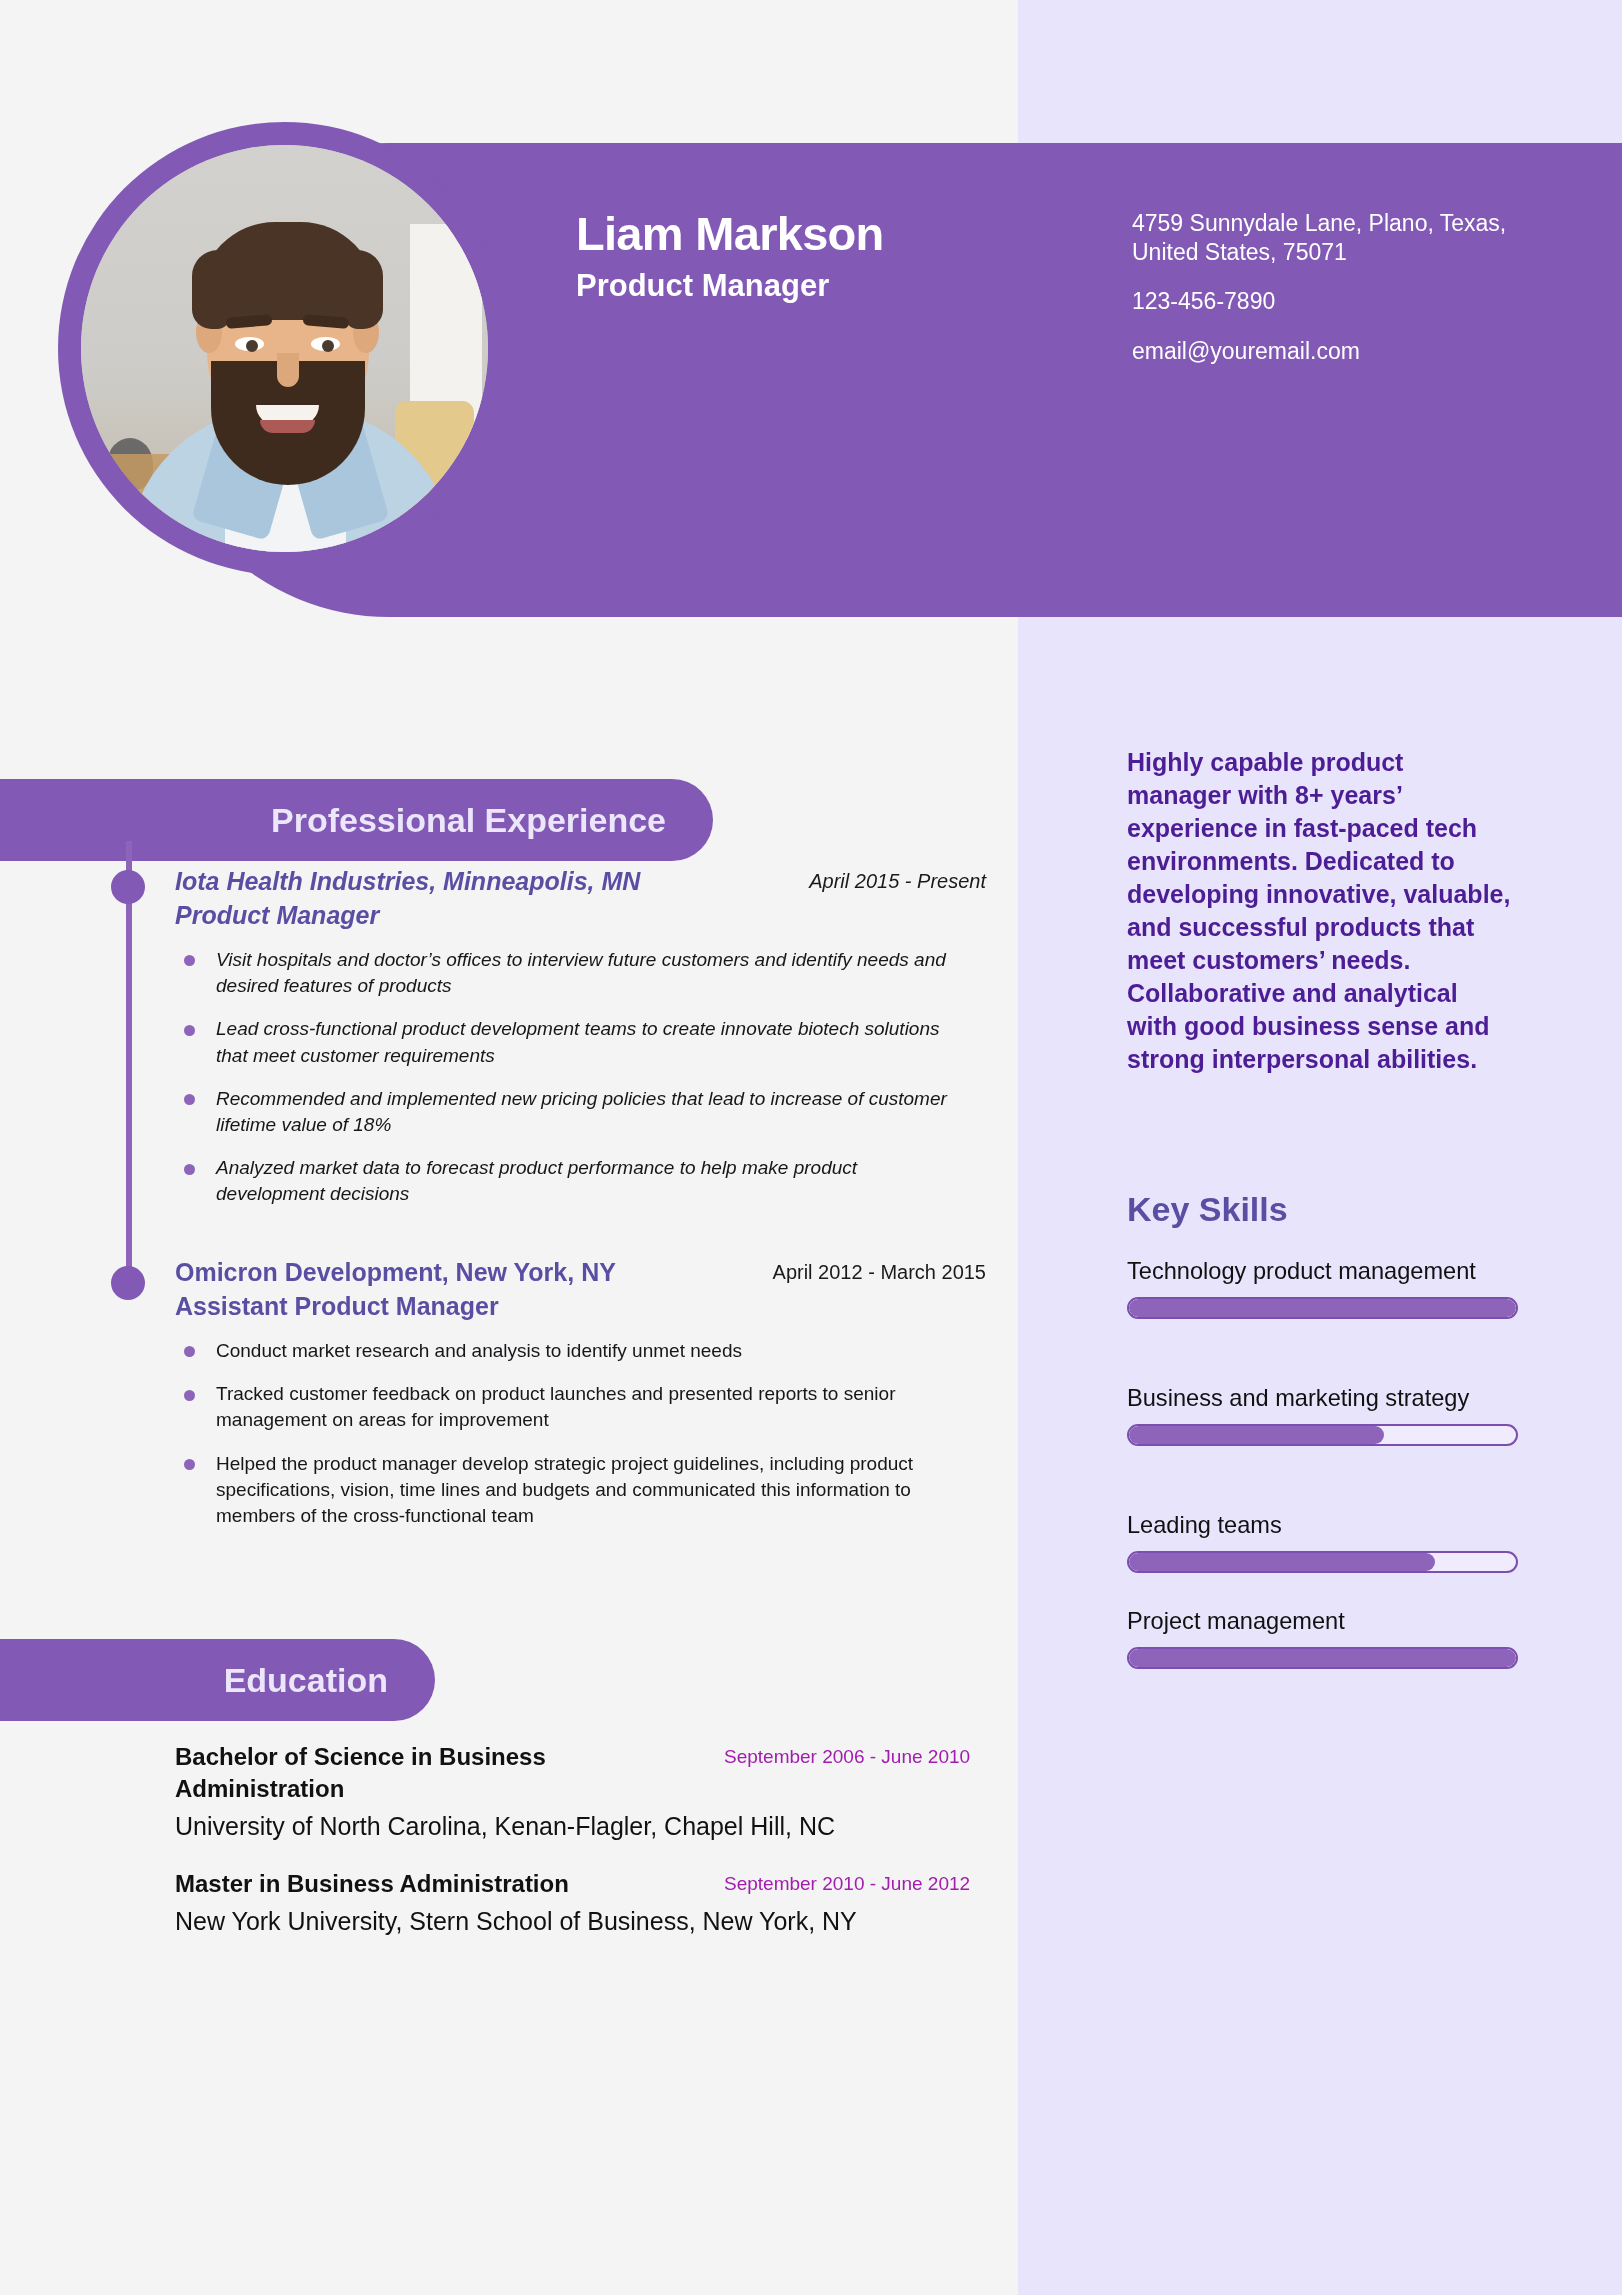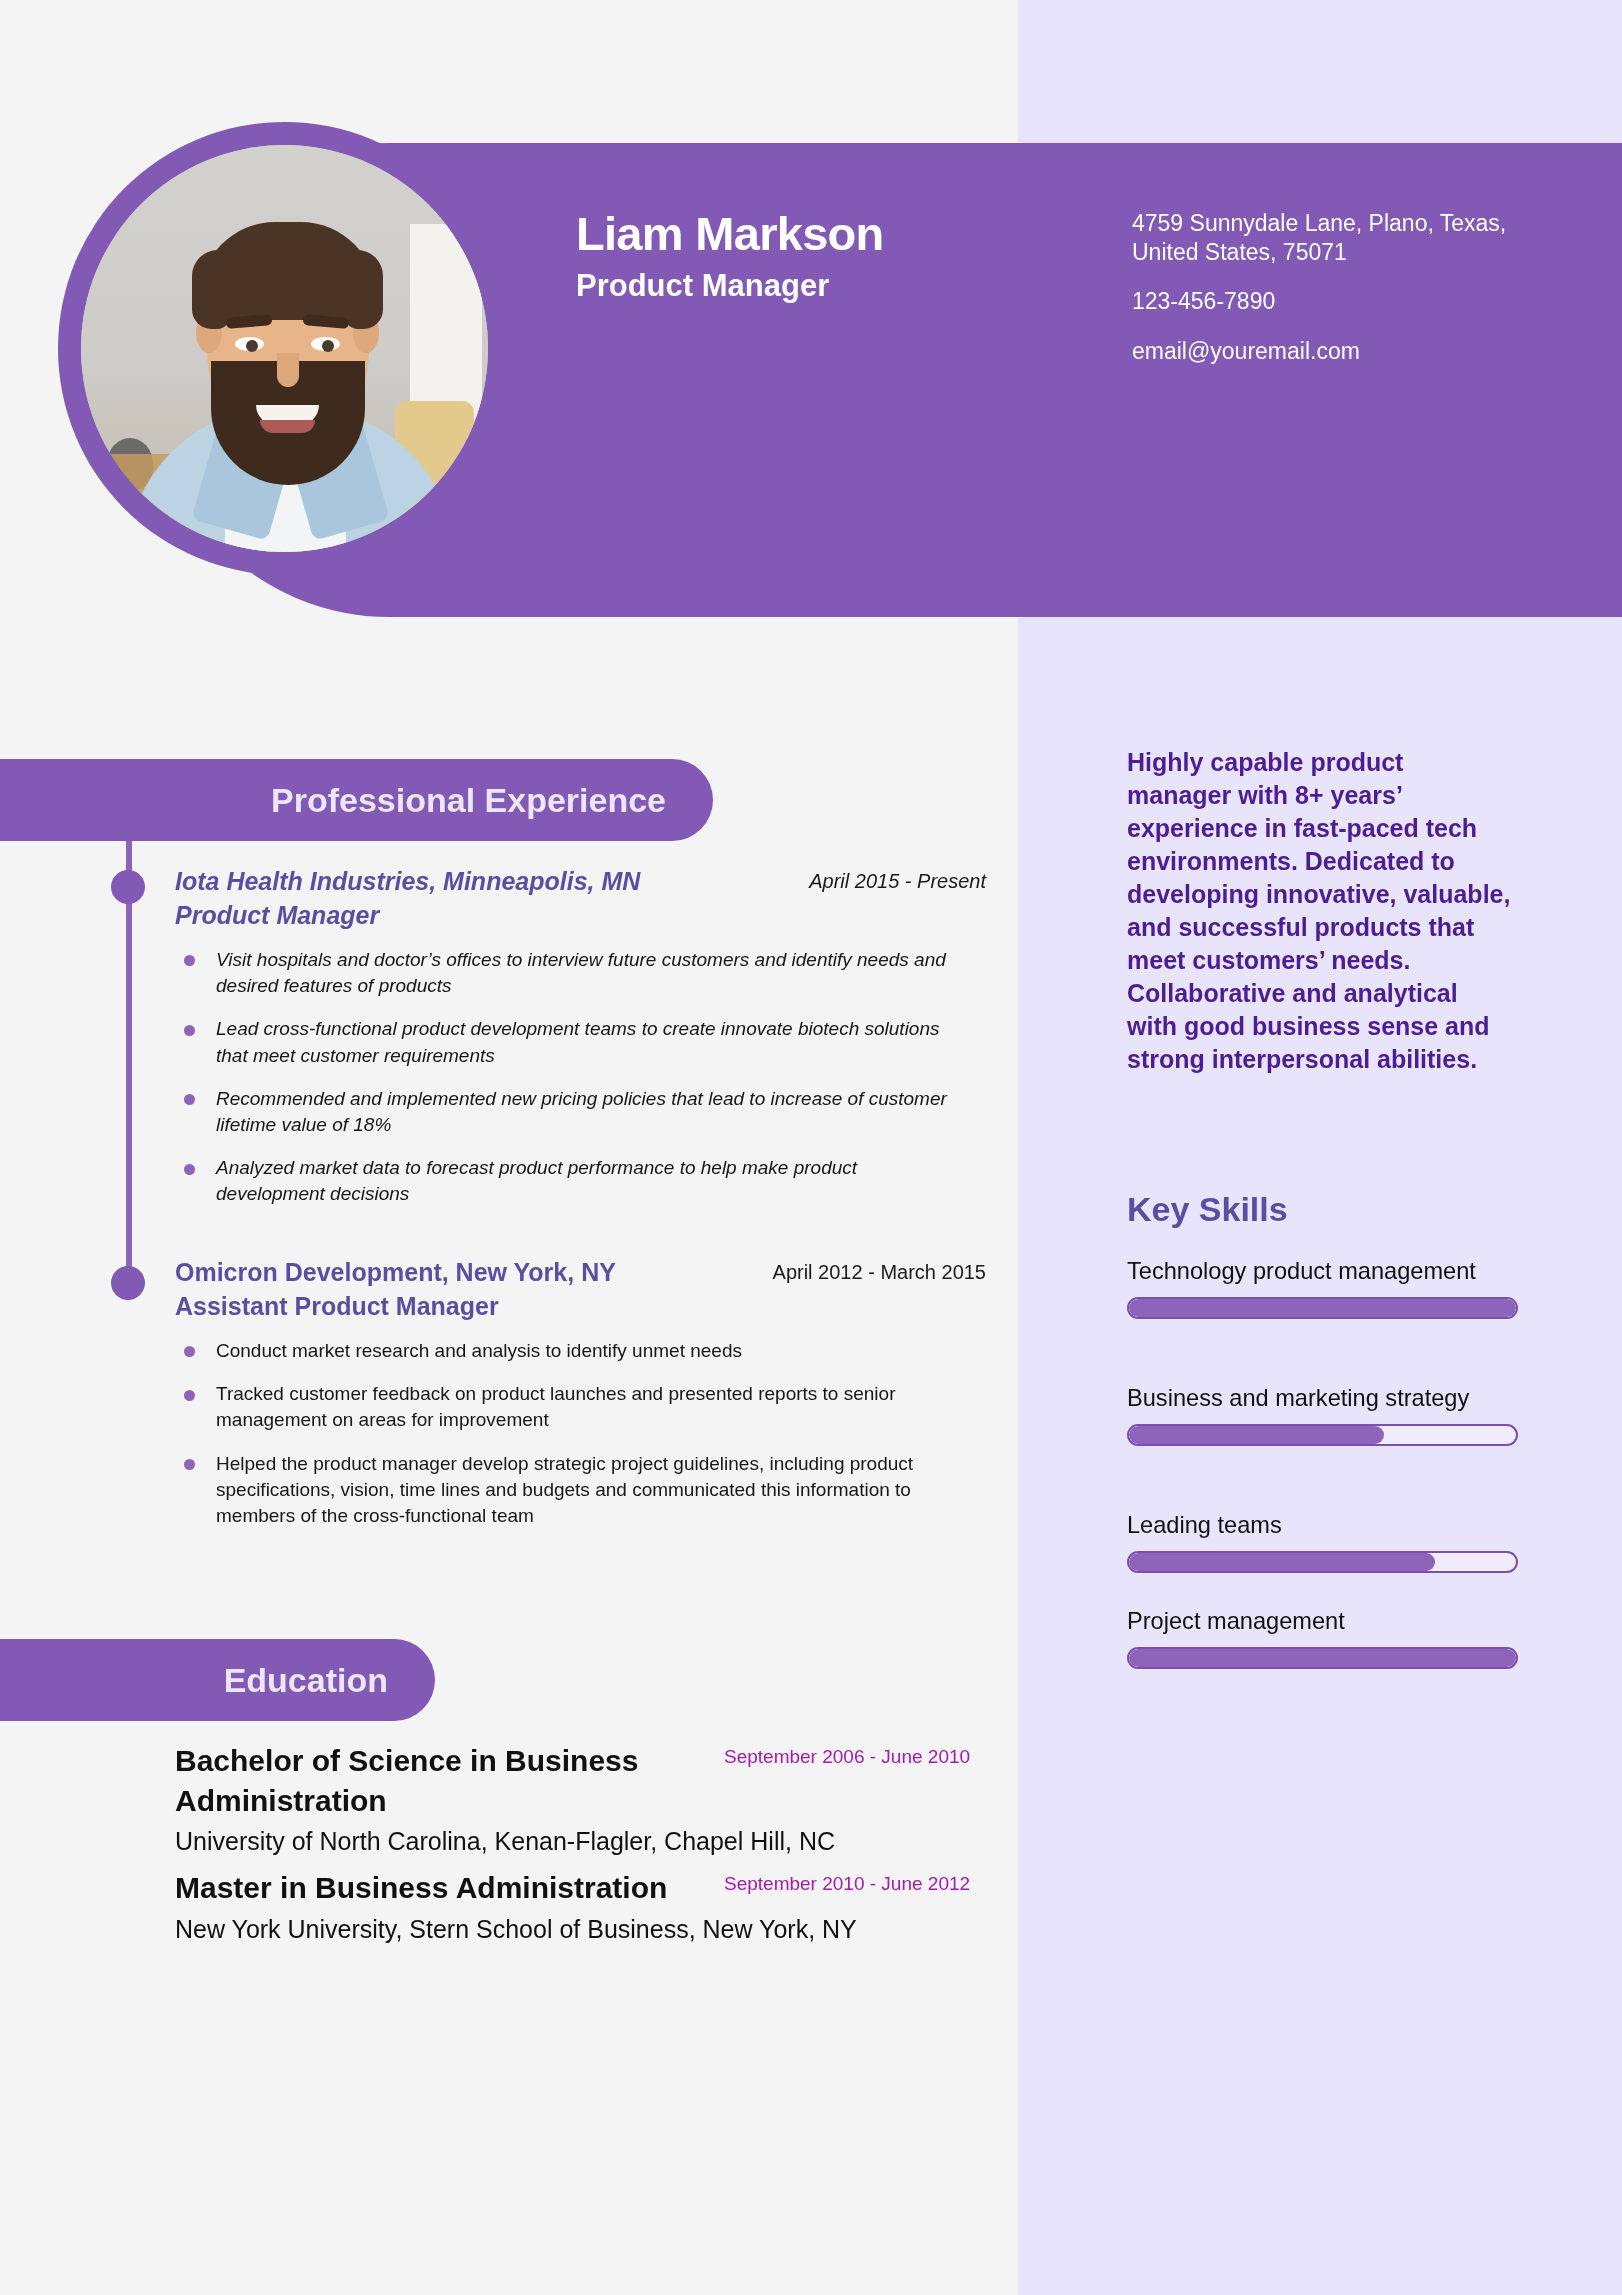--- a/index.html
+++ b/index.html
@@ -100,21 +100,21 @@
   .contact div + div { margin-top: 19.6px; }
 
   
   .banner {
     position: absolute; left: 0; height: 82px; background: #8259b4;
     border-top-right-radius: 41px; border-bottom-right-radius: 41px;
     display: flex; align-items: center; justify-content: flex-end;
     padding-right: 47px;
   }
   .banner span { color: #ece6fb; font-size: 34px; font-weight: bold; }
-  #banner-exp { top: 759px; width: 713px; }
+  #banner-exp { top: 779px; width: 713px; }
   #banner-edu { top: 1639px; width: 435px; }
 
   
   .tl-line { position: absolute; left: 126px; top: 841px; width: 5.9px; height: 448px; background: #8e64bb; }
   .tl-dot { position: absolute; left: 111px; width: 34px; height: 34px; border-radius: 50%; background: #8259b4; }
   #tl-dot-1 { top: 870px; }
   #tl-dot-2 { top: 1266px; }
 
   
   .exp-entry { position: absolute; left: 175px; width: 811px; }
@@ -134,21 +134,21 @@
   }
   .bullets li::before {
     content: ""; position: absolute; left: 9.2px; top: 8.5px;
     width: 11px; height: 11px; border-radius: 50%; background: #8e64bb;
   }
 
   
   .edu-entry { position: absolute; left: 175px; width: 811px; }
   #edu-1 { top: 1741px; }
   #edu-2 { top: 1868px; }
-  .edu-degree { color: #111; font-size: 30px; font-weight: bold; line-height: 1.32; max-width: 510px; }
+  .edu-degree { color: #111; font-size: 24px; font-weight: bold; line-height: 1.32; max-width: 510px; }
   .edu-school { color: #111; font-size: 25px; line-height: 1.32; margin-top: 5.2px; }
   .edu-dates {
     position: absolute; right: 0; top: 3.9px; width: 262px;
     color: #a21caf; font-size: 19px; line-height: 1.3;
   }
 
   
   .summary {
     position: absolute; left: 1127px; top: 746px; width: 386px;
     color: #4c1d95; font-size: 25px; font-weight: bold; line-height: 1.32;

